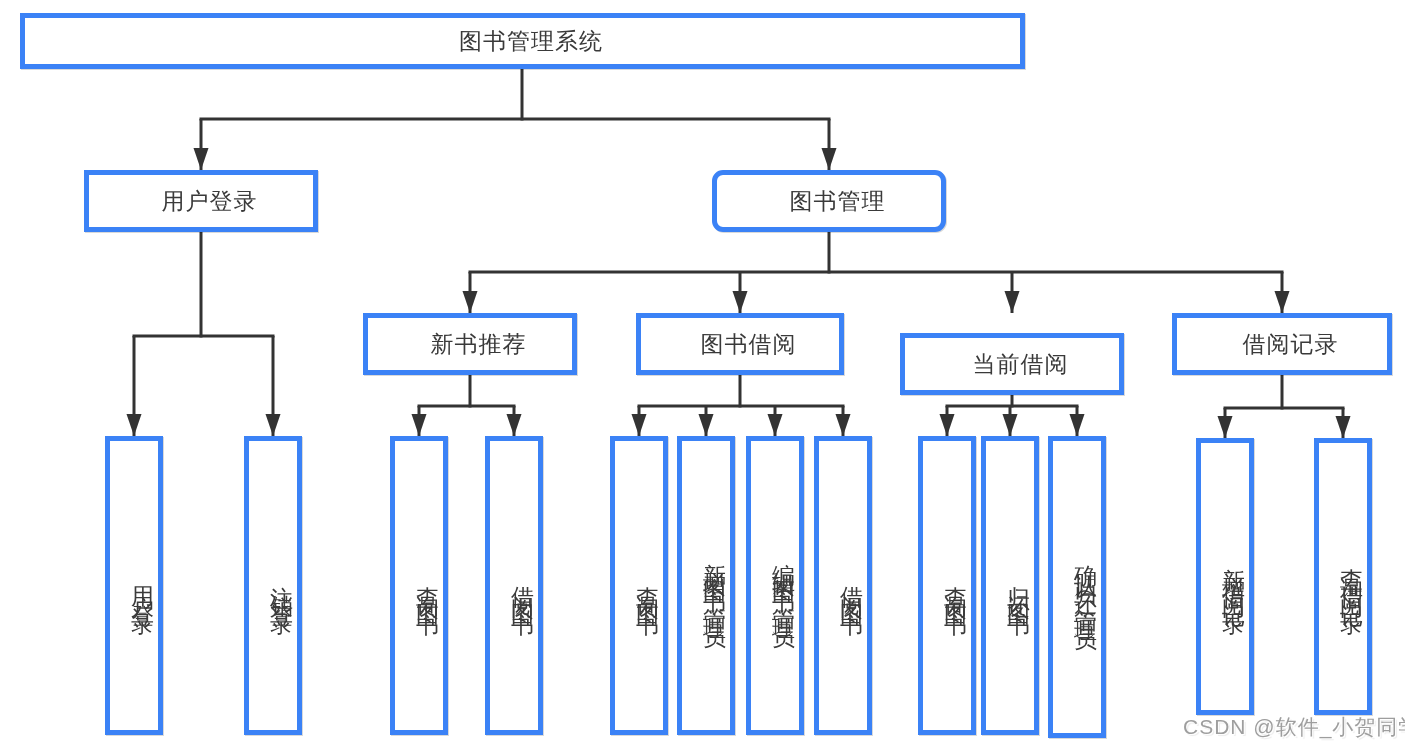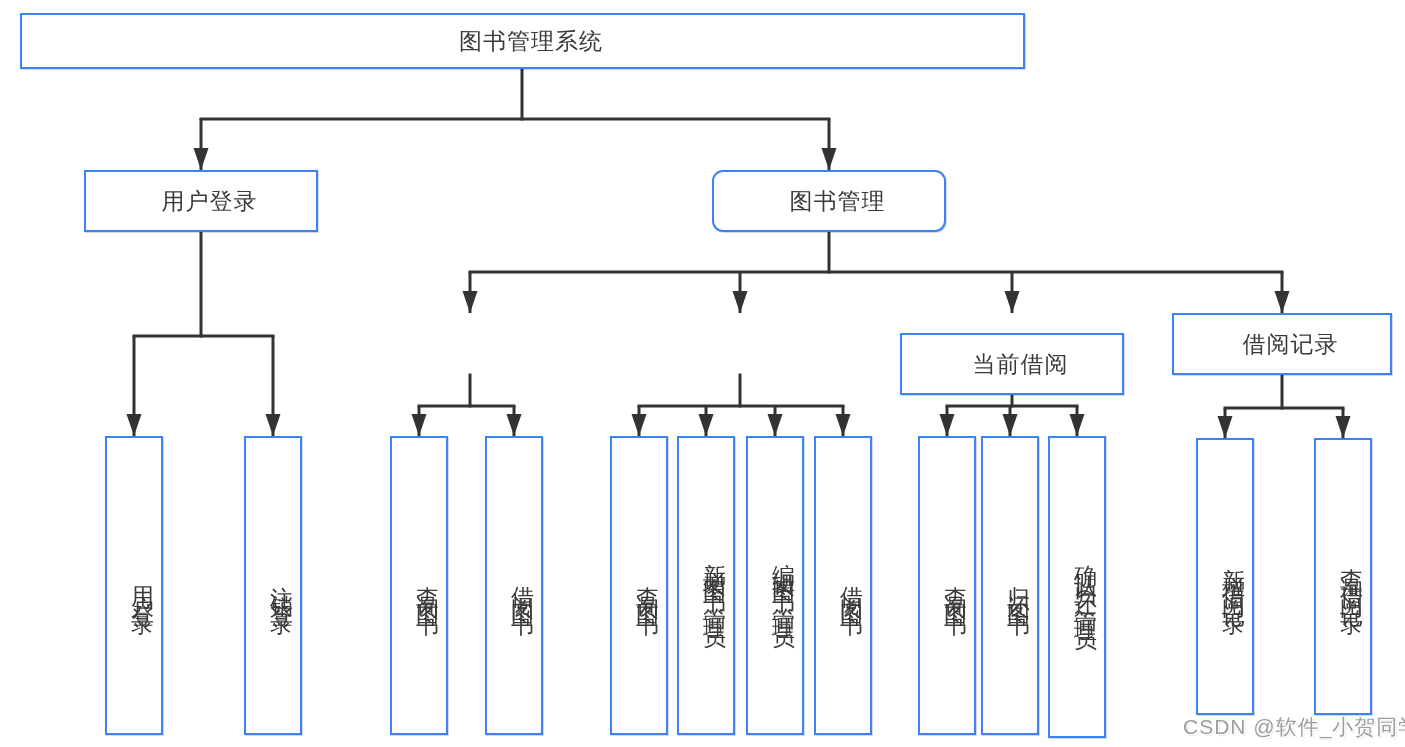--- a/index.html
+++ b/index.html
@@ -8,21 +8,21 @@
     width: 1405px;
     height: 747px;
     background: #ffffff;
     overflow: hidden;
     font-family: "Liberation Sans", "DejaVu Sans", sans-serif;
   }
   #wires { position: absolute; left: 0; top: 0; width: 1405px; height: 747px; }
   .box {
     position: absolute;
     box-sizing: border-box;
-    border: 2px solid #3b82f6;
+    border: 5px solid #3b82f6;
     background: #ffffff;
     display: flex;
     align-items: center;
     justify-content: center;
     color: #3a3a3a;
     font-size: 23px;
     letter-spacing: 1px;
     box-shadow: 1px 1px 0 rgba(0,0,0,0.15);
     padding-left: 17px;
   }
@@ -104,20 +104,26 @@
     <span>图书管理系统</span>
   </div>
 
   <div class="box" style="left:84px; top:170px; width:234px; height:62px;">
     <span>用户登录</span>
   </div>
   <div class="box" style="left:712px; top:170px; width:234px; height:62px;border-radius:11px;">
     <span>图书管理</span>
   </div>
 
+  <div class="box" style="left:363px; top:313px; width:214px; height:62px;">
+    <span>新书推荐</span>
+  </div>
+  <div class="box" style="left:636px; top:313px; width:208px; height:62px;">
+    <span>图书借阅</span>
+  </div>
   <div class="box" style="left:900px; top:313px; width:224px; height:62px;margin-top:20px;">
     <span>当前借阅</span>
   </div>
   <div class="box" style="left:1172px; top:313px; width:220px; height:62px;">
     <span>借阅记录</span>
   </div>
 
   <div class="box vbox" style="left:105px; top:436px; width:58px; height:299px;">
     <span class="vtext">用户登录</span>
   </div>

